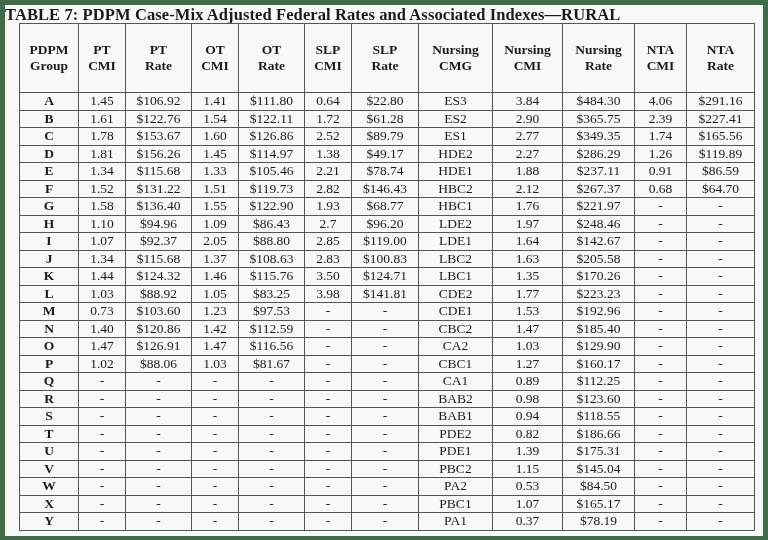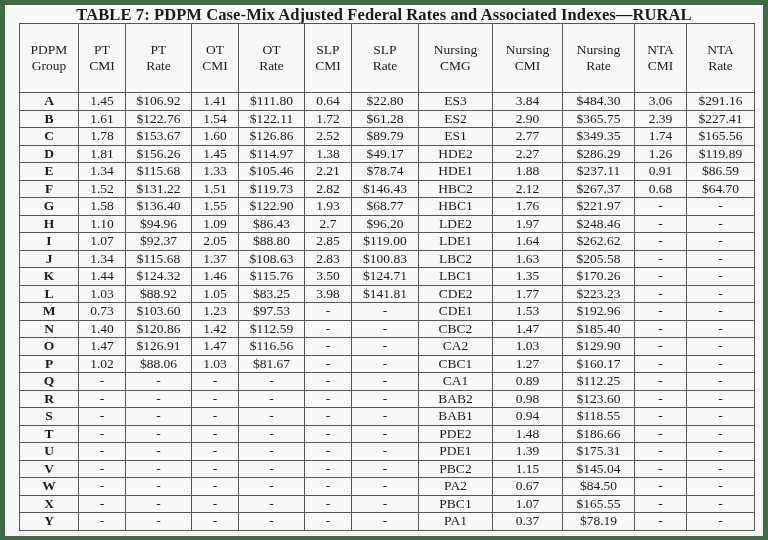--- a/index.html
+++ b/index.html
@@ -7,35 +7,35 @@
     width: 768px; height: 540px; overflow: hidden;
     background: #3f6b46;
     font-family: "Liberation Serif", "DejaVu Serif", serif;
     color: #1a1a1a;
   }
   .page {
     position: absolute; left: 5px; top: 5px; width: 758px; height: 531px;
     background: #f8f8f8;
   }
   .title {
-    position: absolute; left: 0; top: 1px; width: 758px; text-align: center;
+    position: absolute; left: 0; top: 1px; width: 758px; text-align: left;
     font-weight: bold; font-size: 16.5px; letter-spacing: 0.1px; line-height: 18px;
   }
   table {
     position: absolute; left: 14px; top: 18px;
     border-collapse: collapse; table-layout: fixed;
     width: 735px;
     border: 1.5px solid #444;
   }
   th, td {
     border: 1px solid #555;
     text-align: center; padding: 0;
   }
   th {
-    font-weight: normal; font-size: 13.5px; line-height: 16px; height: 68px;
+    font-weight: bold; font-size: 13.5px; line-height: 16px; height: 68px;
     vertical-align: middle;
   }
   td {
     font-size: 13.5px; height: 16.5px; line-height: 16px; white-space: nowrap;
   }
   td.grp { font-weight: bold; }
 </style>
 </head>
 <body>
 
@@ -77,21 +77,21 @@
           <td class="grp">A</td>
           <td>1.45</td>
           <td>$106.92</td>
           <td>1.41</td>
           <td>$111.80</td>
           <td>0.64</td>
           <td>$22.80</td>
           <td>ES3</td>
           <td>3.84</td>
           <td>$484.30</td>
-          <td>3.06</td>
+          <td>4.06</td>
           <td>$291.16</td>
         </tr>
         <tr>
           <td class="grp">B</td>
           <td>1.61</td>
           <td>$122.76</td>
           <td>1.54</td>
           <td>$122.11</td>
           <td>1.72</td>
           <td>$61.28</td>
@@ -188,21 +188,21 @@
         <tr>
           <td class="grp">I</td>
           <td>1.07</td>
           <td>$92.37</td>
           <td>2.05</td>
           <td>$88.80</td>
           <td>2.85</td>
           <td>$119.00</td>
           <td>LDE1</td>
           <td>1.64</td>
-          <td>$262.62</td>
+          <td>$142.67</td>
           <td>-</td>
           <td>-</td>
         </tr>
         <tr>
           <td class="grp">J</td>
           <td>1.34</td>
           <td>$115.68</td>
           <td>1.37</td>
           <td>$108.63</td>
           <td>2.83</td>
@@ -341,21 +341,21 @@
         </tr>
         <tr>
           <td class="grp">T</td>
           <td>-</td>
           <td>-</td>
           <td>-</td>
           <td>-</td>
           <td>-</td>
           <td>-</td>
           <td>PDE2</td>
-          <td>1.48</td>
+          <td>0.82</td>
           <td>$186.66</td>
           <td>-</td>
           <td>-</td>
         </tr>
         <tr>
           <td class="grp">U</td>
           <td>-</td>
           <td>-</td>
           <td>-</td>
           <td>-</td>
@@ -383,36 +383,36 @@
         </tr>
         <tr>
           <td class="grp">W</td>
           <td>-</td>
           <td>-</td>
           <td>-</td>
           <td>-</td>
           <td>-</td>
           <td>-</td>
           <td>PA2</td>
-          <td>0.67</td>
+          <td>0.53</td>
           <td>$84.50</td>
           <td>-</td>
           <td>-</td>
         </tr>
         <tr>
           <td class="grp">X</td>
           <td>-</td>
           <td>-</td>
           <td>-</td>
           <td>-</td>
           <td>-</td>
           <td>-</td>
           <td>PBC1</td>
           <td>1.07</td>
-          <td>$165.55</td>
+          <td>$165.17</td>
           <td>-</td>
           <td>-</td>
         </tr>
         <tr>
           <td class="grp">Y</td>
           <td>-</td>
           <td>-</td>
           <td>-</td>
           <td>-</td>
           <td>-</td>

